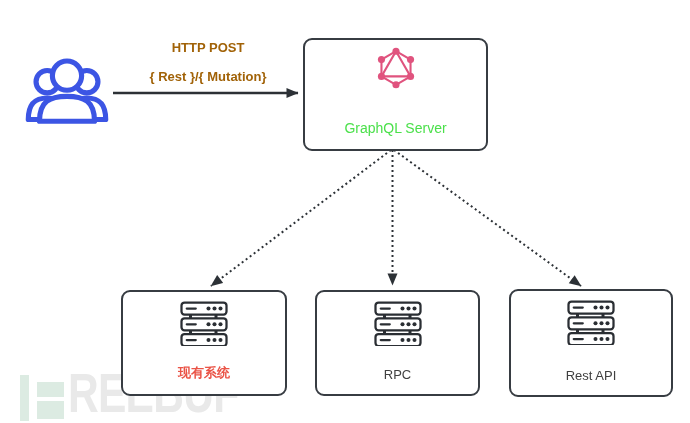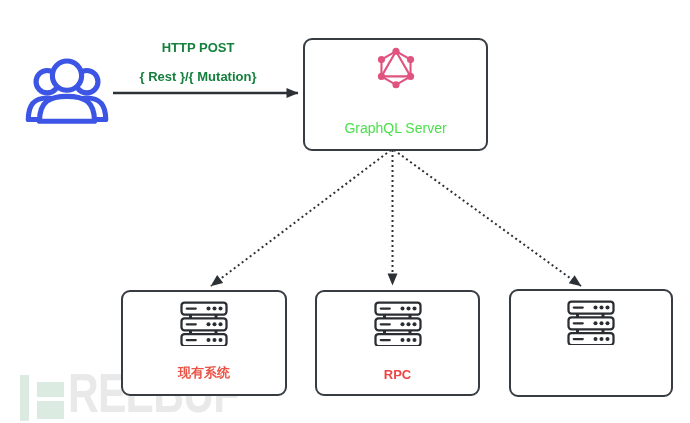--- a/index.html
+++ b/index.html
@@ -14,39 +14,39 @@
   .wm-f-top{width:27px;height:15px;background:#dcebe2;}
   .wm-f-bot{width:27px;height:18px;background:#dcebe2;margin-top:4px;}
   .wm-text{
     display:inline-block;margin-left:4px;font-size:56px;line-height:50px;font-weight:700;
     color:#e9e9e9;letter-spacing:-1px;transform:scaleX(0.76);transform-origin:left top;
   }
   
   .arrows{position:absolute;left:0;top:0;z-index:2;}
   
   .edge-label{
-    position:absolute;left:108px;width:180px;text-align:center;z-index:3;
-    font-size:13px;font-weight:600;color:#15803d;
+    position:absolute;left:118px;width:180px;text-align:center;z-index:3;
+    font-size:13px;font-weight:600;color:#a16207;
   }
   
   .node-box{
     position:absolute;background:#ffffff;border:2px solid #373c42;border-radius:9px;z-index:4;
   }
   .users-icon{position:absolute;left:24px;top:54px;z-index:4;color:#3c55e4;}
   .graphql-logo{display:block;margin:7px auto 0;color:#e0537e;}
   .graphql-label{
     position:absolute;left:0;right:0;bottom:13px;text-align:center;
     font-size:14px;font-weight:500;color:#4be04b;
   }
   .server-icon{display:block;margin:9px auto 0;color:#2a2e33;}
   .backend-label{
     position:absolute;left:0;right:0;bottom:12px;text-align:center;font-size:13px;
   }
   .lbl-legacy{color:#ea5447;font-weight:700;}
-  .lbl-blue{color:#ef4444;font-weight:700;}
+  .lbl-blue{color:#404040;font-weight:400;}
 </style>
 </head>
 <body>
 
 <div class="stage">
 
   <div class="watermark">
     <div class="wm-bar"></div>
     <div class="wm-f">
       <div class="wm-f-top"></div>
@@ -188,15 +188,16 @@
           <circle cx="46" cy="10" r="2.7"></circle>
           <circle cx="54" cy="10" r="2.7"></circle>
         <circle cx="38" cy="31" r="2.7"></circle>
           <circle cx="46" cy="31" r="2.7"></circle>
           <circle cx="54" cy="31" r="2.7"></circle>
         <circle cx="38" cy="52" r="2.7"></circle>
           <circle cx="46" cy="52" r="2.7"></circle>
           <circle cx="54" cy="52" r="2.7"></circle>
       </g>
     </svg>
+    <div class="backend-label lbl-blue">Rest API</div>
   </div>
 
 </div>
 
 </body></html>

